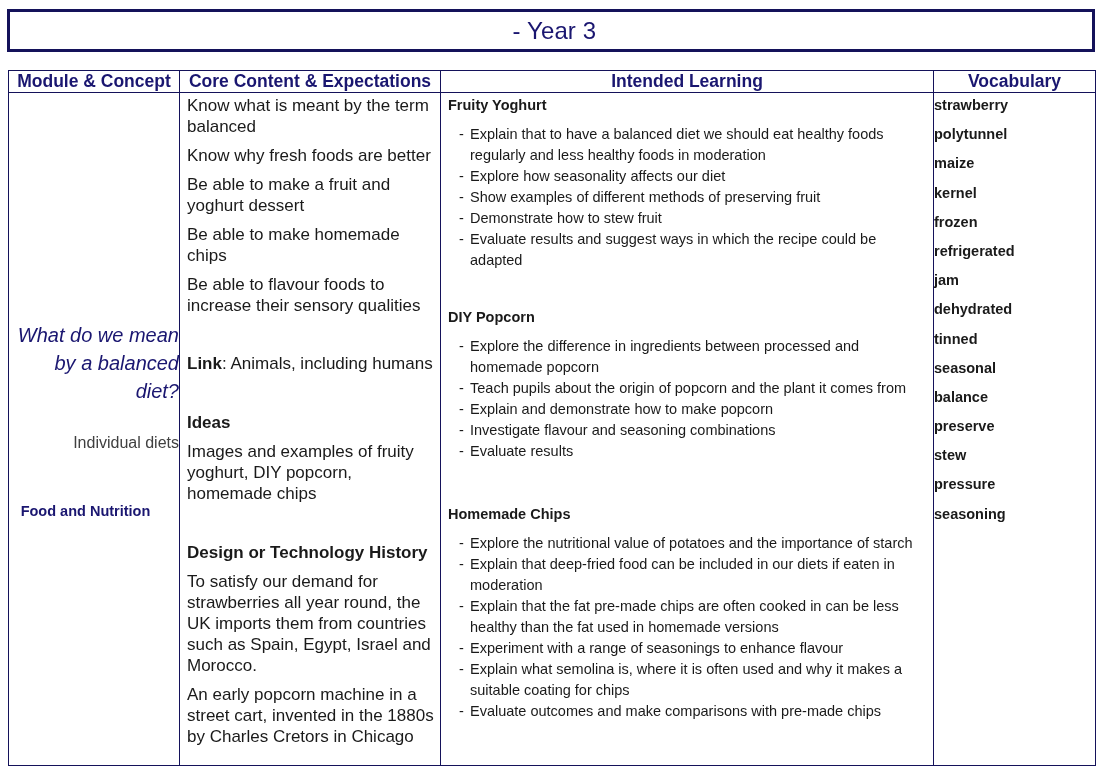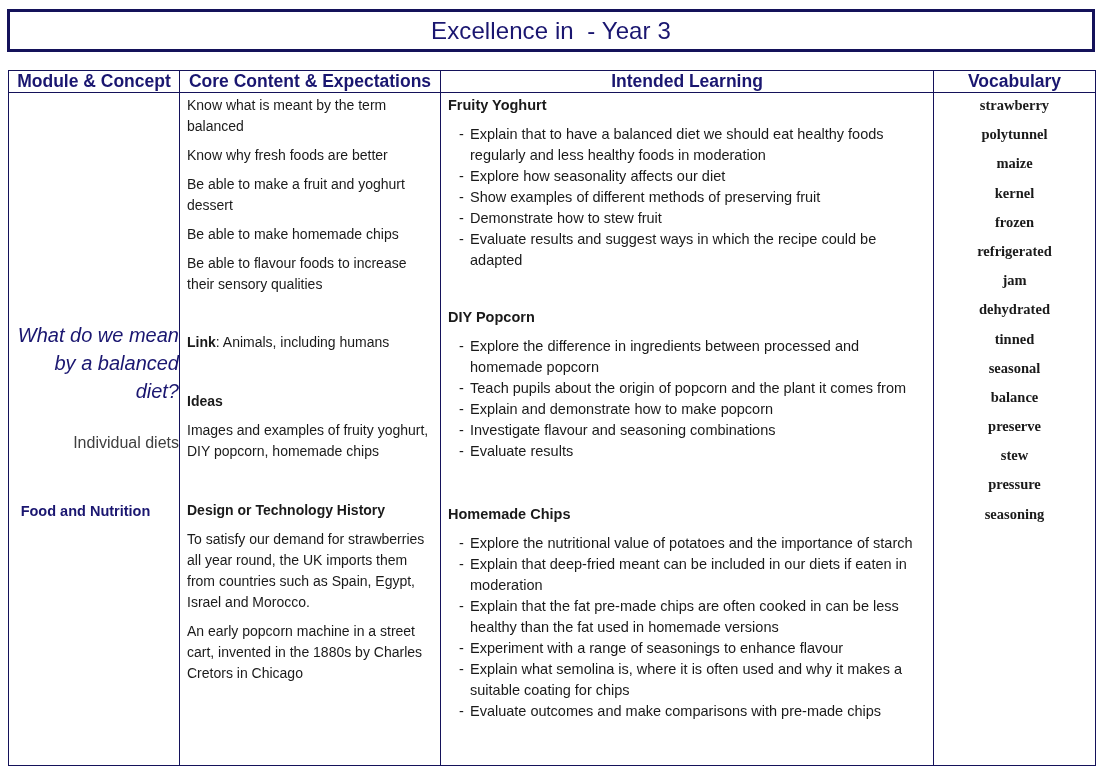--- a/index.html
+++ b/index.html
@@ -35,41 +35,40 @@
     }
     .module-sub {
       position: absolute; left: 0; right: 0; top: 341px;
       text-align: right; font-size: 16px; color: #404040;
     }
     .module-area {
       position: absolute; left: 0; right: 17px; top: 410px;
       text-align: center; font-size: 14.5px; font-weight: bold; color: #1a1670;
     }
 
-    .core-cell { padding: 2px 6px 0 7px; font-size: 14px; line-height: 21px; }
+    .core-cell { padding: 2px 6px 0 7px; font-size: 17px; line-height: 21px; }
     .core-cell p { margin-bottom: 8px; }
     .core-cell .gap-lg { margin-top: 24px; }
     .core-cell .head { font-weight: bold; }
 
     .learn-cell { padding: 2px 6px 0 7px; font-size: 14.5px; line-height: 21px; }
     .learn-cell .sec-title { font-weight: bold; margin-bottom: 8px; }
     .learn-cell ul { list-style: none; margin-left: 11px; }
     .learn-cell li { position: relative; padding-left: 11px; }
     .learn-cell li::before { content: "-"; position: absolute; left: 0; top: 0; }
     .learn-cell .section { margin-bottom: 36px; }
     .learn-cell .section.s2 { margin-bottom: 42px; }
 
-    .vocab-cell { text-align: center; padding-top: 2px; font-family: Liberation Serif, serif; }
+    .vocab-cell { text-align: left; padding-top: 2px; }
     .vocab-cell div { font-size: 14.5px; font-weight: bold; line-height: 21px; margin-bottom: 8.2px; color: #1a1a1a; }
   </style>
 </head>
 <body>
 
 <div class="title-box">
-  <span style="white-space:pre">Excellence in </span>
     <span style="white-space:pre"> - Year 3</span>
 </div>
 
 <table class="grid">
   <colgroup>
       <col class="c1">
       <col class="c2">
       <col class="c3">
       <col class="c4">
     </colgroup>
@@ -123,21 +122,21 @@
             <li>Teach pupils about the origin of popcorn and the plant it comes from</li>
             <li>Explain and demonstrate how to make popcorn</li>
             <li>Investigate flavour and seasoning combinations</li>
             <li>Evaluate results</li>
           </ul>
         </div>
         <div class="section" style="margin-bottom:4px">
           <div class="sec-title">Homemade Chips</div>
           <ul>
             <li>Explore the nutritional value of potatoes and the importance of starch</li>
-            <li>Explain that deep-fried meant can be included in our diets if eaten in moderation</li>
+            <li>Explain that deep-fried food can be included in our diets if eaten in moderation</li>
             <li>Explain that the fat pre-made chips are often cooked in can be less healthy than the fat used in homemade versions</li>
             <li>Experiment with a range of seasonings to enhance flavour</li>
             <li>Explain what semolina is, where it is often used and why it makes a suitable coating for chips</li>
             <li>Evaluate outcomes and make comparisons with pre-made chips</li>
           </ul>
         </div>
       </td>
 
       <td class="vocab-cell">
         <div>strawberry</div>

